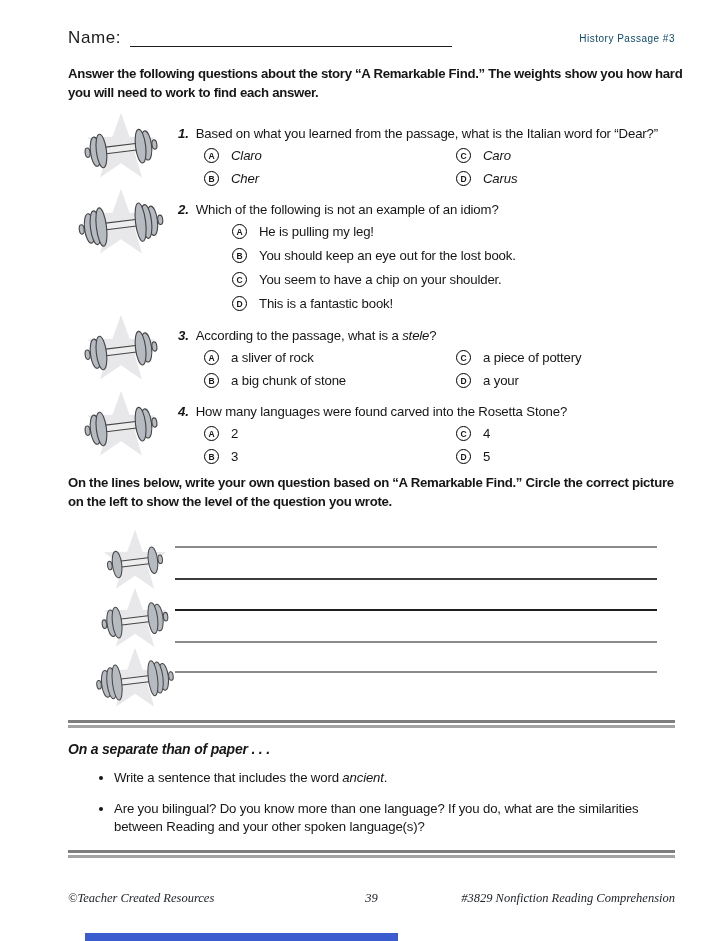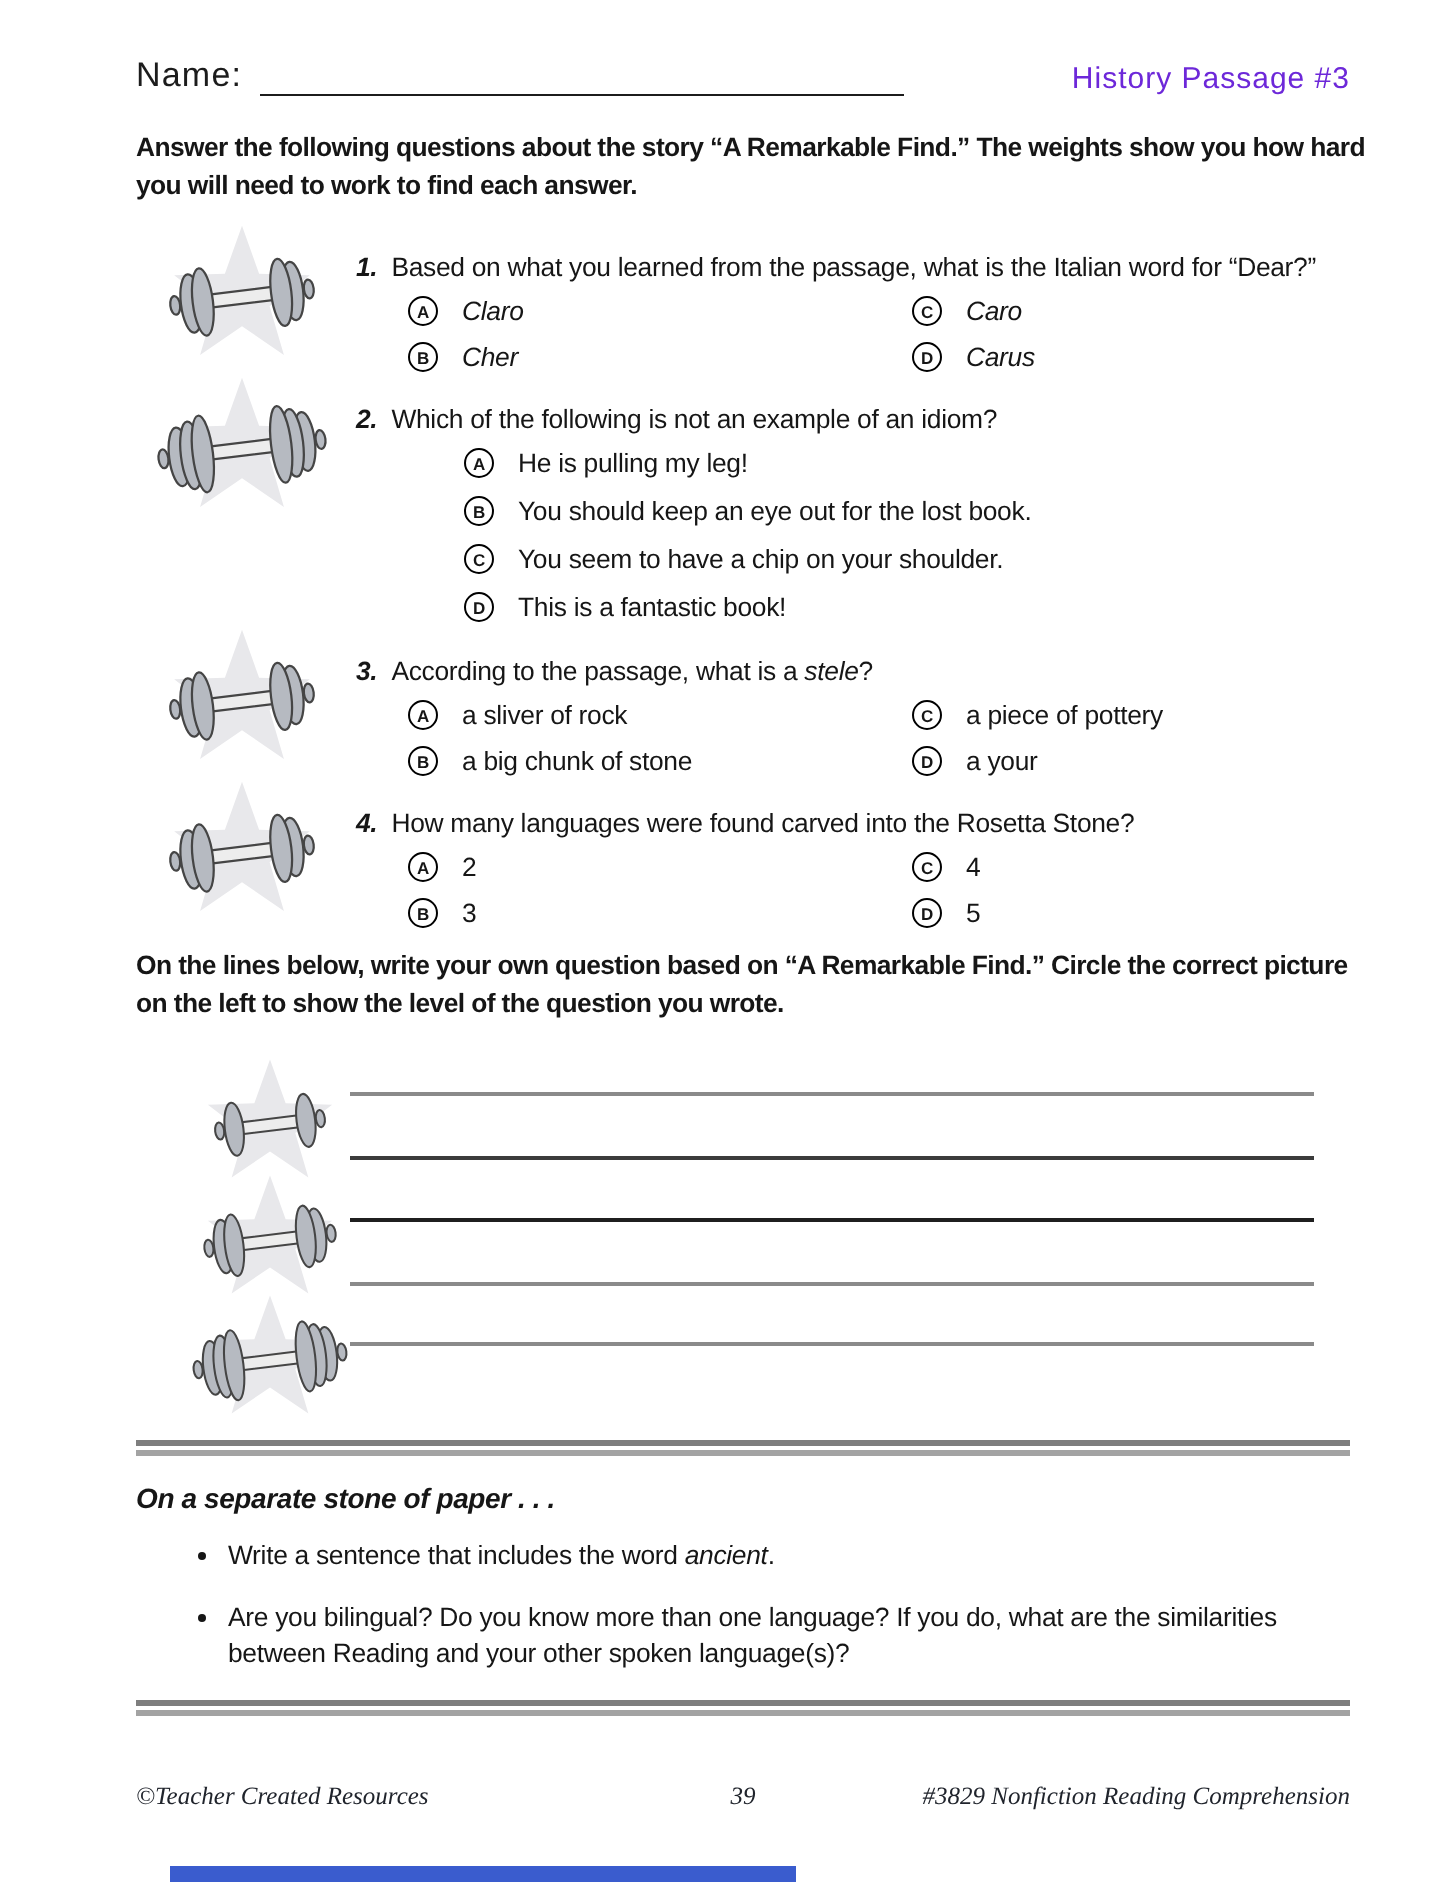--- a/index.html
+++ b/index.html
@@ -2,24 +2,24 @@
 <html><head>
 <meta charset="utf-8">
 <style>
   html,body{margin:0;padding:0;}
   body{
     width:727px;height:941px;position:relative;background:#ffffff;
     font-family:"Liberation Sans",sans-serif;color:#161616;overflow:hidden;
   }
   .page{padding:28px 52px 0 68px;}
   
-  .hdr{display:flex;align-items:flex-end;}
+  .hdr{display:flex;align-items:center;}
   .name-lbl{font-size:17px;letter-spacing:.6px;color:#1c1c1c;}
   .name-line{width:322px;border-bottom:1.6px solid #1c1c1c;margin-left:9px;height:16px;}
-  .hdr-right{margin-left:auto;font-size:15px;letter-spacing:.5px;color:#6d28d9;}
+  .hdr-right{margin-left:auto;font-size:10px;letter-spacing:.5px;color:#0c4a6e;}
   
   .intro{margin-top:17px;font-weight:bold;font-size:13.2px;line-height:1.42;letter-spacing:-.3px;}
   .nowrap{white-space:nowrap;}
   
   .questions{margin-top:16px;}
   .question{display:flex;}
   .q-icon{flex:0 0 104px;padding-left:6px;margin-top:-7px;}
   .q-icon svg{width:94px;display:block;}
   .q-body{flex:1;padding-top:8px;}
   .q-head{font-size:13.2px;letter-spacing:-.15px;}
@@ -288,21 +288,21 @@
         <div class="w-line" style="top:143px;background:#8a8a8a"></div>
       </div>
   </div>
 
   <div class="rule">
       <div class="r1"></div>
       <div class="r2"></div>
       <div class="r3"></div>
     </div>
 
-  <div class="sep-head">On a separate stone of paper . . .</div>
+  <div class="sep-head">On a separate than of paper . . .</div>
   <ul class="bullets">
     <li><span>Write a sentence that includes the word </span><span class="it">ancient</span><span>.</span></li>
     <li>
         <div class="nowrap">Are you bilingual?  Do you know more than one language?  If you do, what are the similarities</div>
         <div class="nowrap">between Reading and your other spoken language(s)?</div>
       </li>
   </ul>
 
   <div class="rule">
       <div class="r1"></div>

